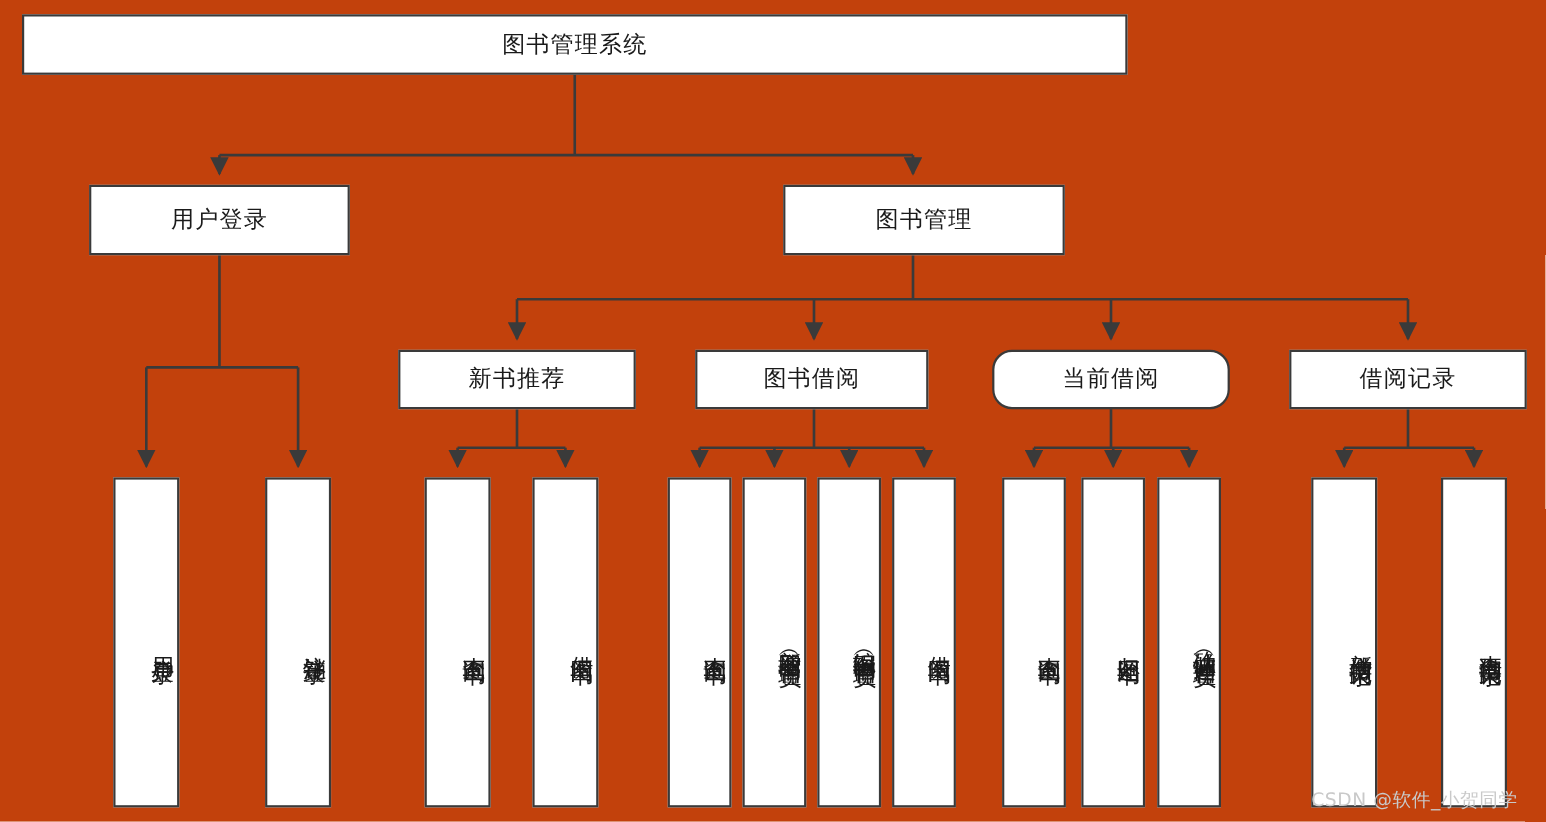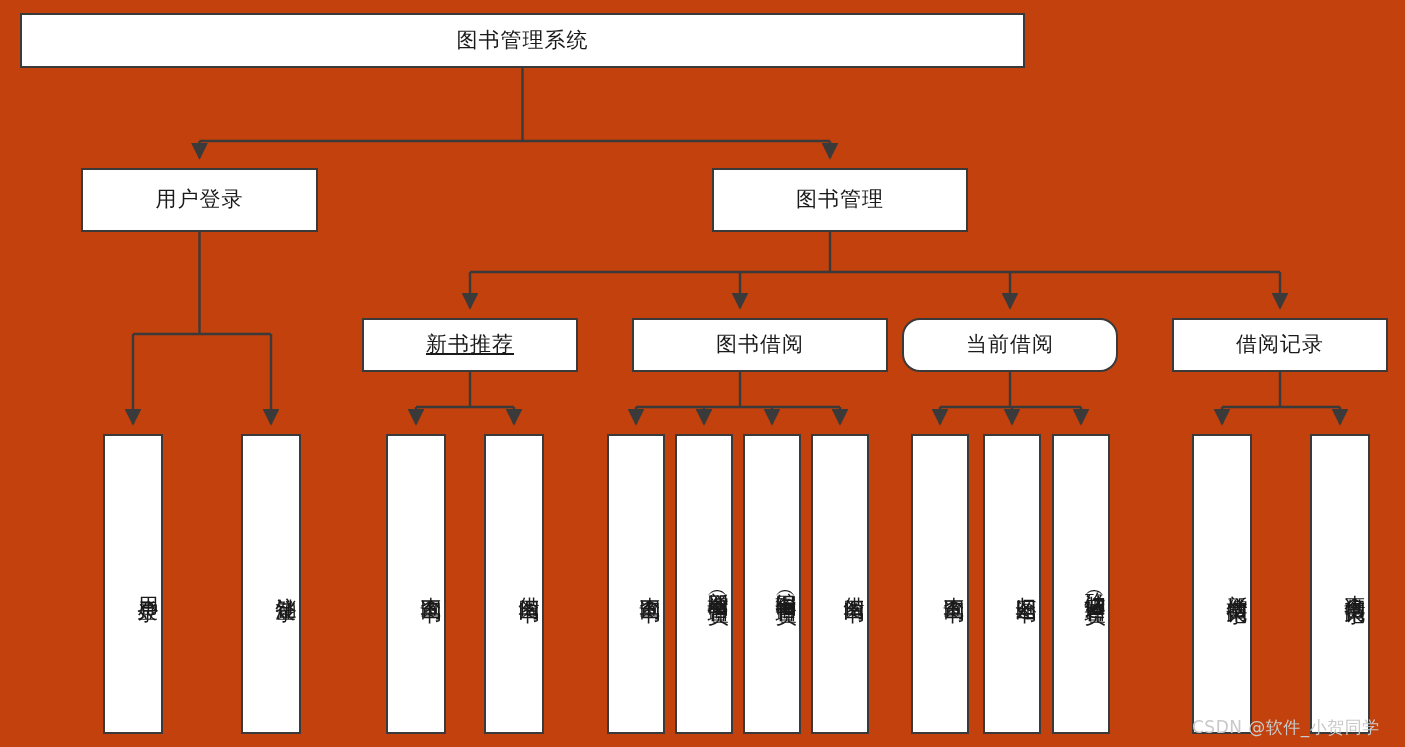--- a/index.html
+++ b/index.html
@@ -124,24 +124,24 @@
     <span>图书管理系统</span>
   </div>
 
   <div class="node horiz" id="node-l2-0" style="left: 81px; top: 168px; width: 237px; height: 64px;">
     <span>用户登录</span>
   </div>
   <div class="node horiz" id="node-l2-1" style="left: 712px; top: 168px; width: 256px; height: 64px;">
     <span>图书管理</span>
   </div>
 
-  <div class="node horiz" id="node-l3-0" style="left: 362px; top: 318px; width: 216px; height: 54px; text-decoration: underline;">
+  <div class="node horiz" id="node-l3-0" style="left: 362px; top: 318px; width: 216px; height: 54px;">
     <span>新书推荐</span>
   </div>
-  <div class="node horiz" id="node-l3-1" style="left: 632px; top: 318px; width: 256px; height: 54px;">
+  <div class="node horiz" id="node-l3-1" style="left: 632px; top: 318px; width: 212px; height: 54px;">
     <span>图书借阅</span>
   </div>
   <div class="node horiz" id="node-l3-2" style="left: 902px; top: 318px; width: 216px; height: 54px; border-radius: 18px;">
     <span>当前借阅</span>
   </div>
   <div class="node horiz" id="node-l3-3" style="left: 1172px; top: 318px; width: 216px; height: 54px; justify-content: center;">
     <span>借阅记录</span>
   </div>
 
   <div class="node vert" id="node-leaf-0" style="left: 103px; top: 434px; width: 60px; height: 300px;">

